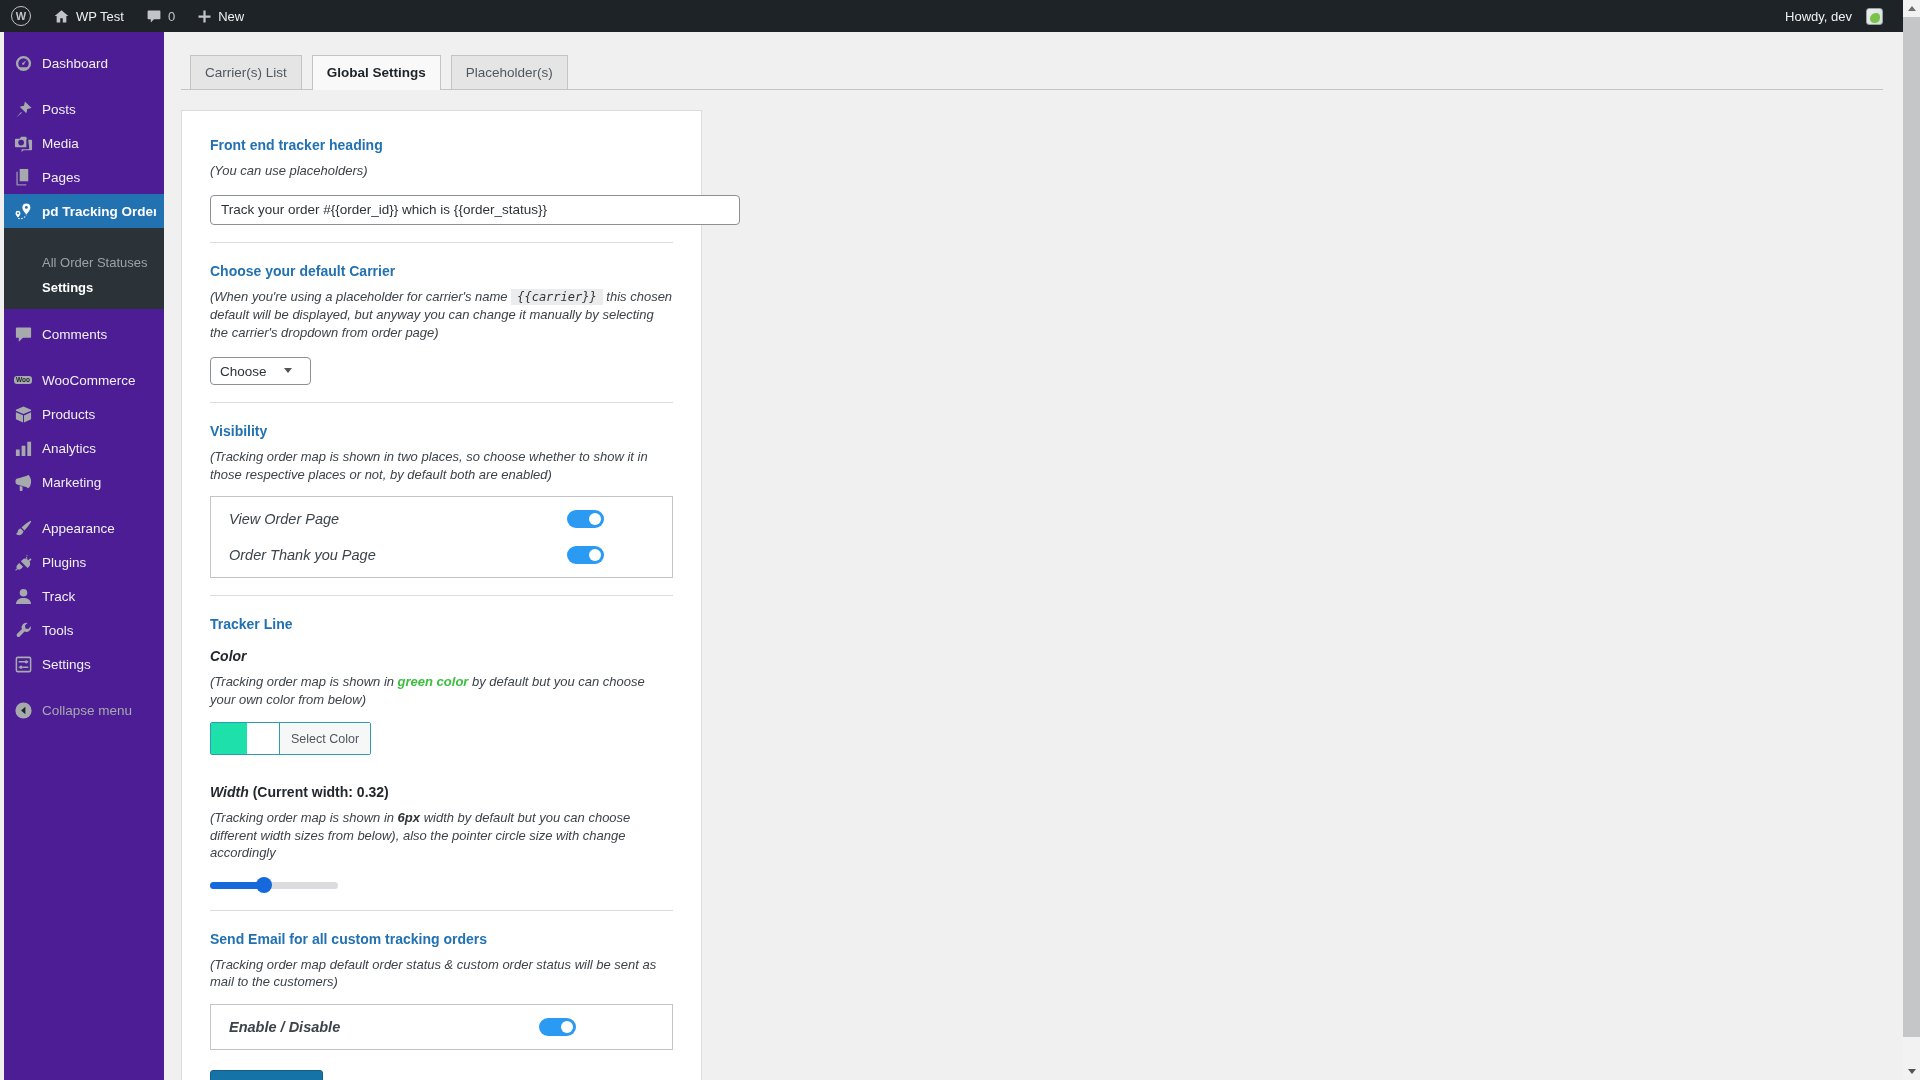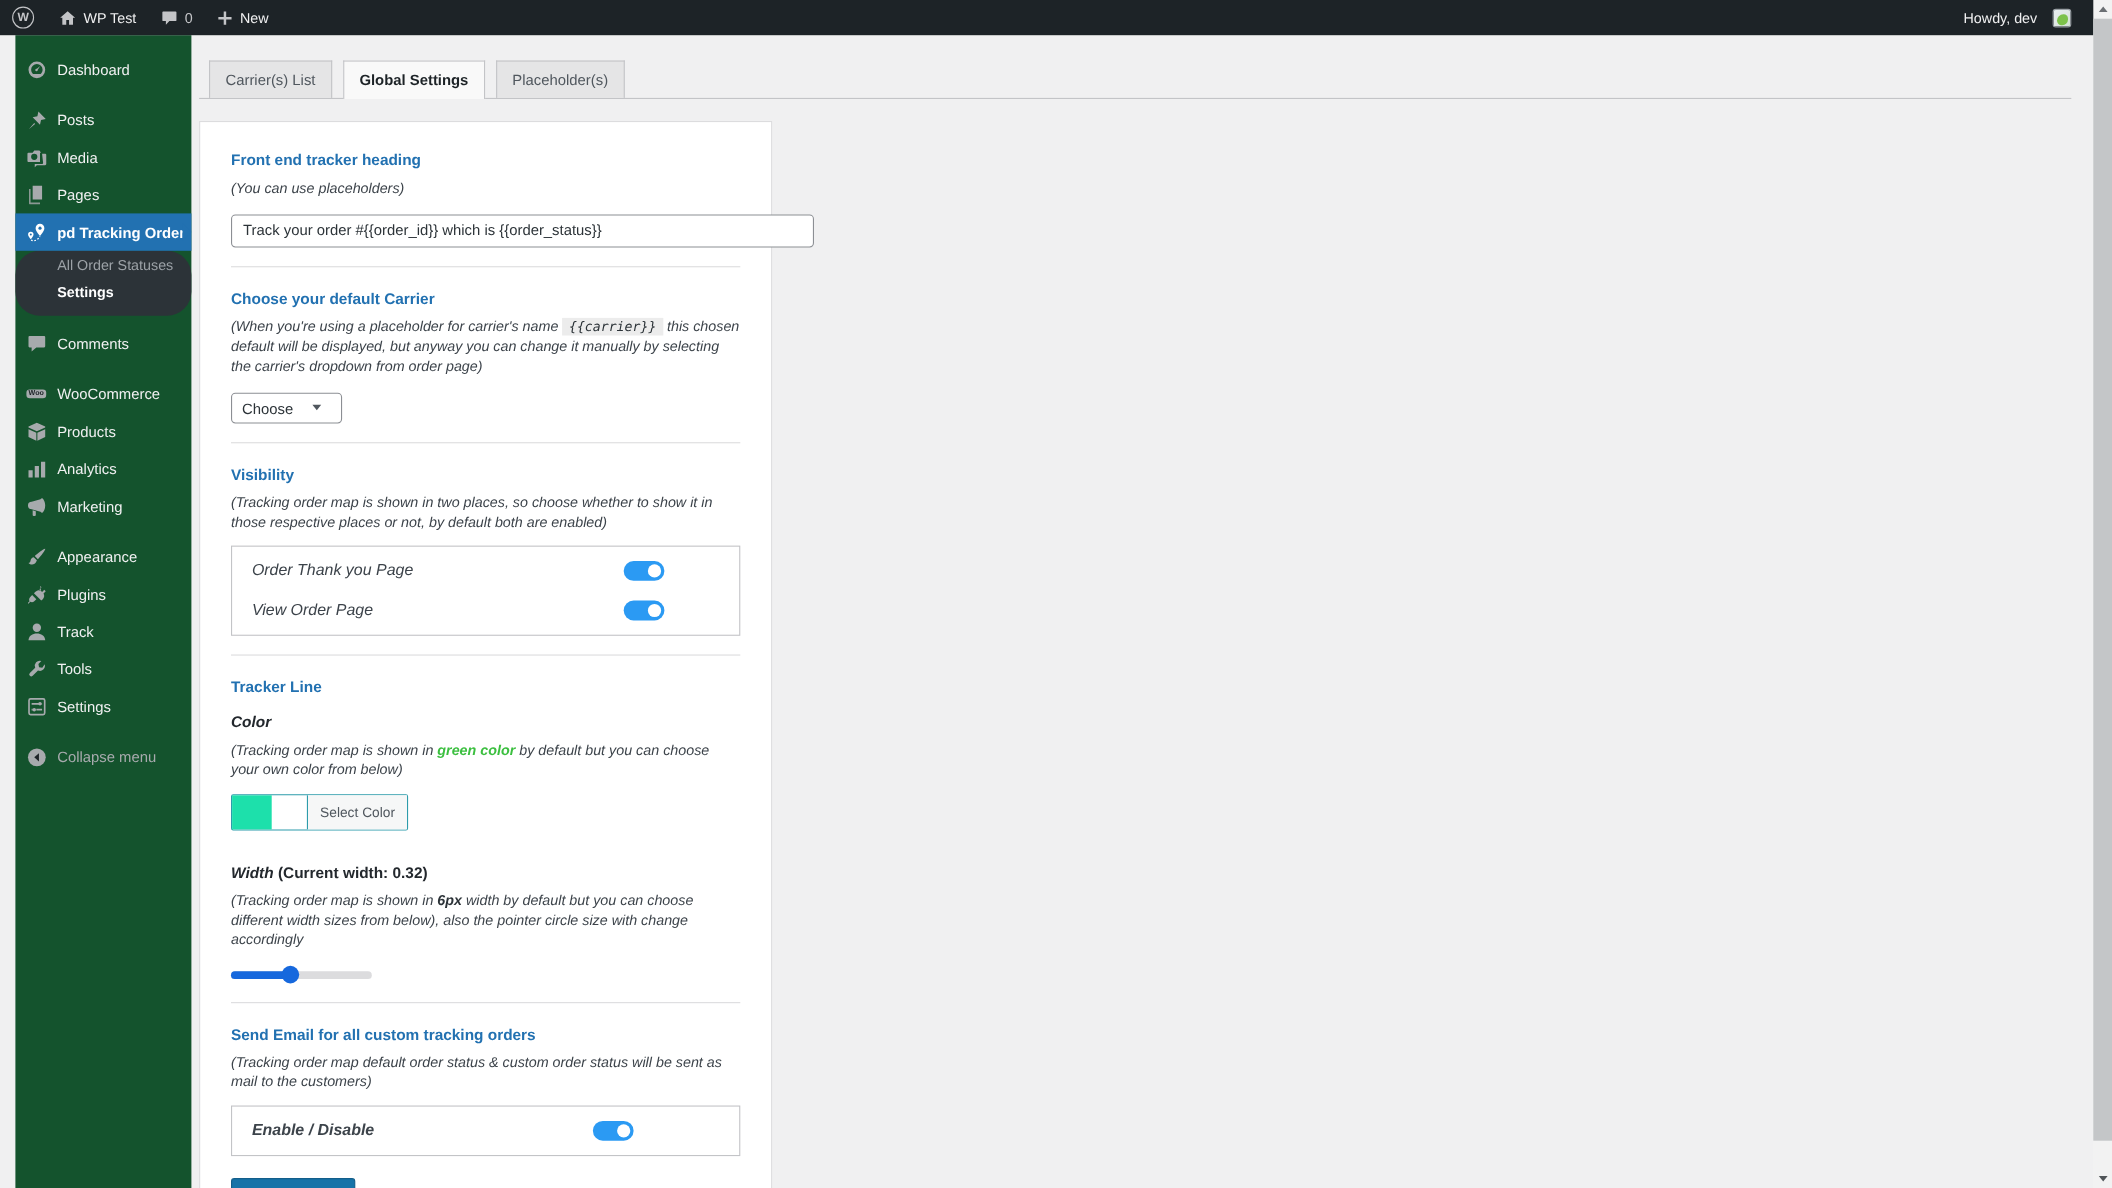--- a/index.html
+++ b/index.html
@@ -17,33 +17,33 @@
   .wp-logo-circle { width:20px; height:20px; border:1.5px solid #c3c4c7; border-radius:50%;
     display:flex; align-items:center; justify-content:center; font-size:11px; font-weight:bold;
     color:#c3c4c7; }
   .avatar { width:17px; height:17px; border-radius:3px; margin-left:8px;
     background:linear-gradient(135deg,#e8eef0 0%,#dfe7e2 55%,#cfe3d0 100%);
     border:1px solid #9aa0a5; position:relative; overflow:hidden; }
   .avatar::after { content:''; position:absolute; left:3px; top:4px; width:10px; height:10px;
     background:#7cc24a; border-radius:60% 40% 55% 45%; }
 
   
-  .sidebar { position:absolute; left:14px; top:32px; width:160px; bottom:0;
-    background:#14532d; color:#f0f0f1; z-index:40; }
+  .sidebar { position:absolute; left:4px; top:32px; width:160px; bottom:0;
+    background:#4c1d95; color:#f0f0f1; z-index:40; }
   .menu-item { position:relative; display:flex; align-items:center; gap:9px; height:34px;
     padding-left:9px; font-size:13.5px; color:#f0f0f1; cursor:pointer; }
   .menu-item .micon { width:20px; height:20px; display:flex; align-items:center;
     justify-content:center; flex:0 0 20px; }
   .menu-item svg { fill:#a7aaad; }
   .menu-sep { height:12px; }
   .menu-item.active { background:#2271b1; color:#fff; font-weight:bold; }
   .menu-item.active svg { fill:#fff; }
   .menu-item.active::after { content:''; position:absolute; right:-8px; top:50%;
     margin-top:-8px; border:8px solid transparent; border-left:8px solid #2271b1; }
-  .submenu { background:#2c3338; padding:0 0 9px 0;border-radius:22px; }
+  .submenu { background:#2c3338; padding:22px 0 9px 0; }
   .submenu-item { height:25px; display:flex; align-items:center; padding-left:38px;
     font-size:13px; color:#9ca2a7; cursor:pointer; }
   .submenu-item.current { color:#fff; font-weight:bold; }
   .woo-badge { font-size:6.5px; font-weight:bold; color:#1d2327; background:#a7aaad;
     border-radius:3px; padding:1px 2px; line-height:1; }
 
   
   .content { position:absolute; left:160px; top:32px; right:17px; bottom:0;
     background:#f0f0f1; overflow:hidden; }
   .tabs-row { margin:23px 20px 0 21px; border-bottom:1px solid #c3c4c7; padding-left:9px;
@@ -371,27 +371,27 @@
       </select>
     </div>
 
     <hr class="sep">
 
     
     <div class="sec-title" style="color: rgb(34, 113, 177);">Visibility</div>
     <div class="note">(Tracking order map is shown in two places, so choose whether to show it in those respective places or not, by default both are enabled)</div>
     <div class="toggle-box">
       <div class="toggle-row">
-        <span class="toggle-label">Order Thank you Page</span>
+        <span class="toggle-label">View Order Page</span>
         <span class="toggle">
             <span class="knob"></span>
           </span>
       </div>
       <div class="toggle-row">
-        <span class="toggle-label">View Order Page</span>
+        <span class="toggle-label">Order Thank you Page</span>
         <span class="toggle">
             <span class="knob"></span>
           </span>
       </div>
     </div>
 
     <hr class="sep">
 
     
     <div class="sec-title" style="color: rgb(34, 113, 177);">Tracker Line</div>

